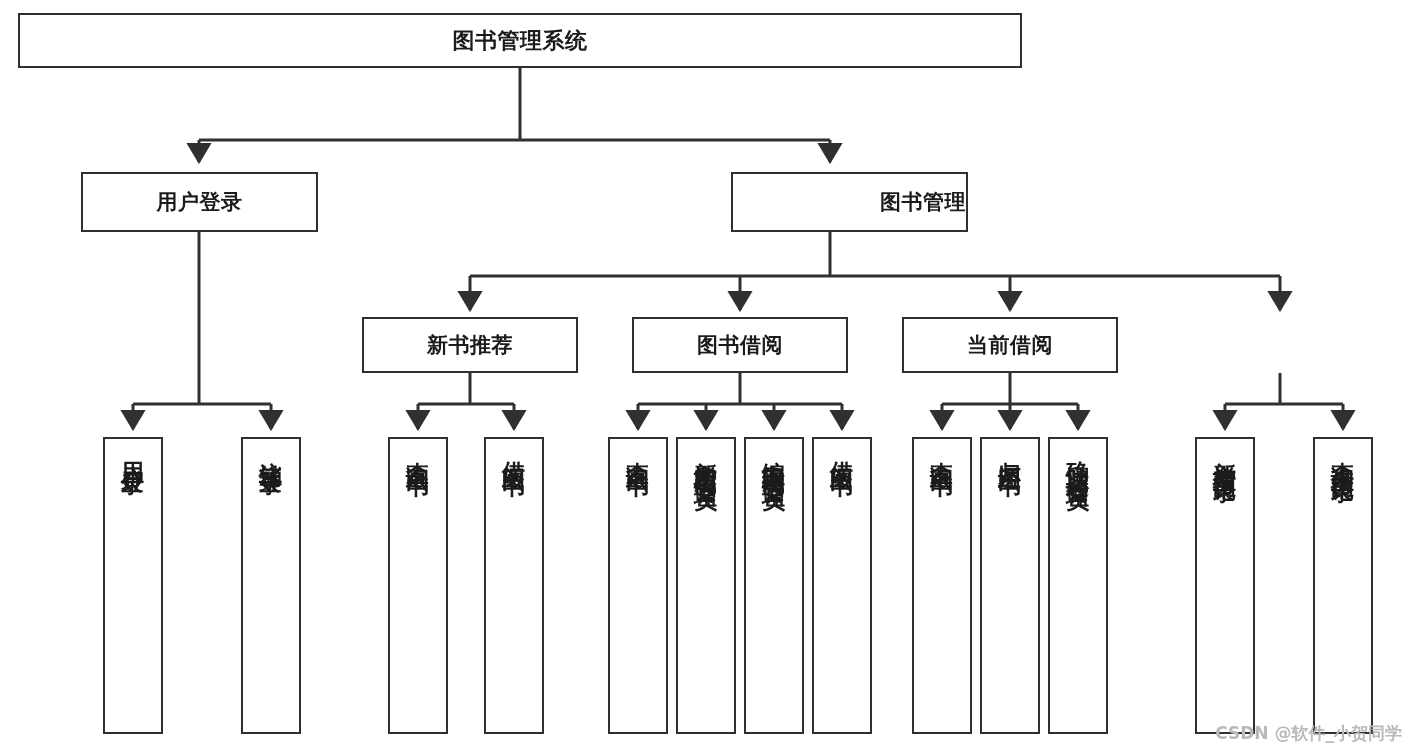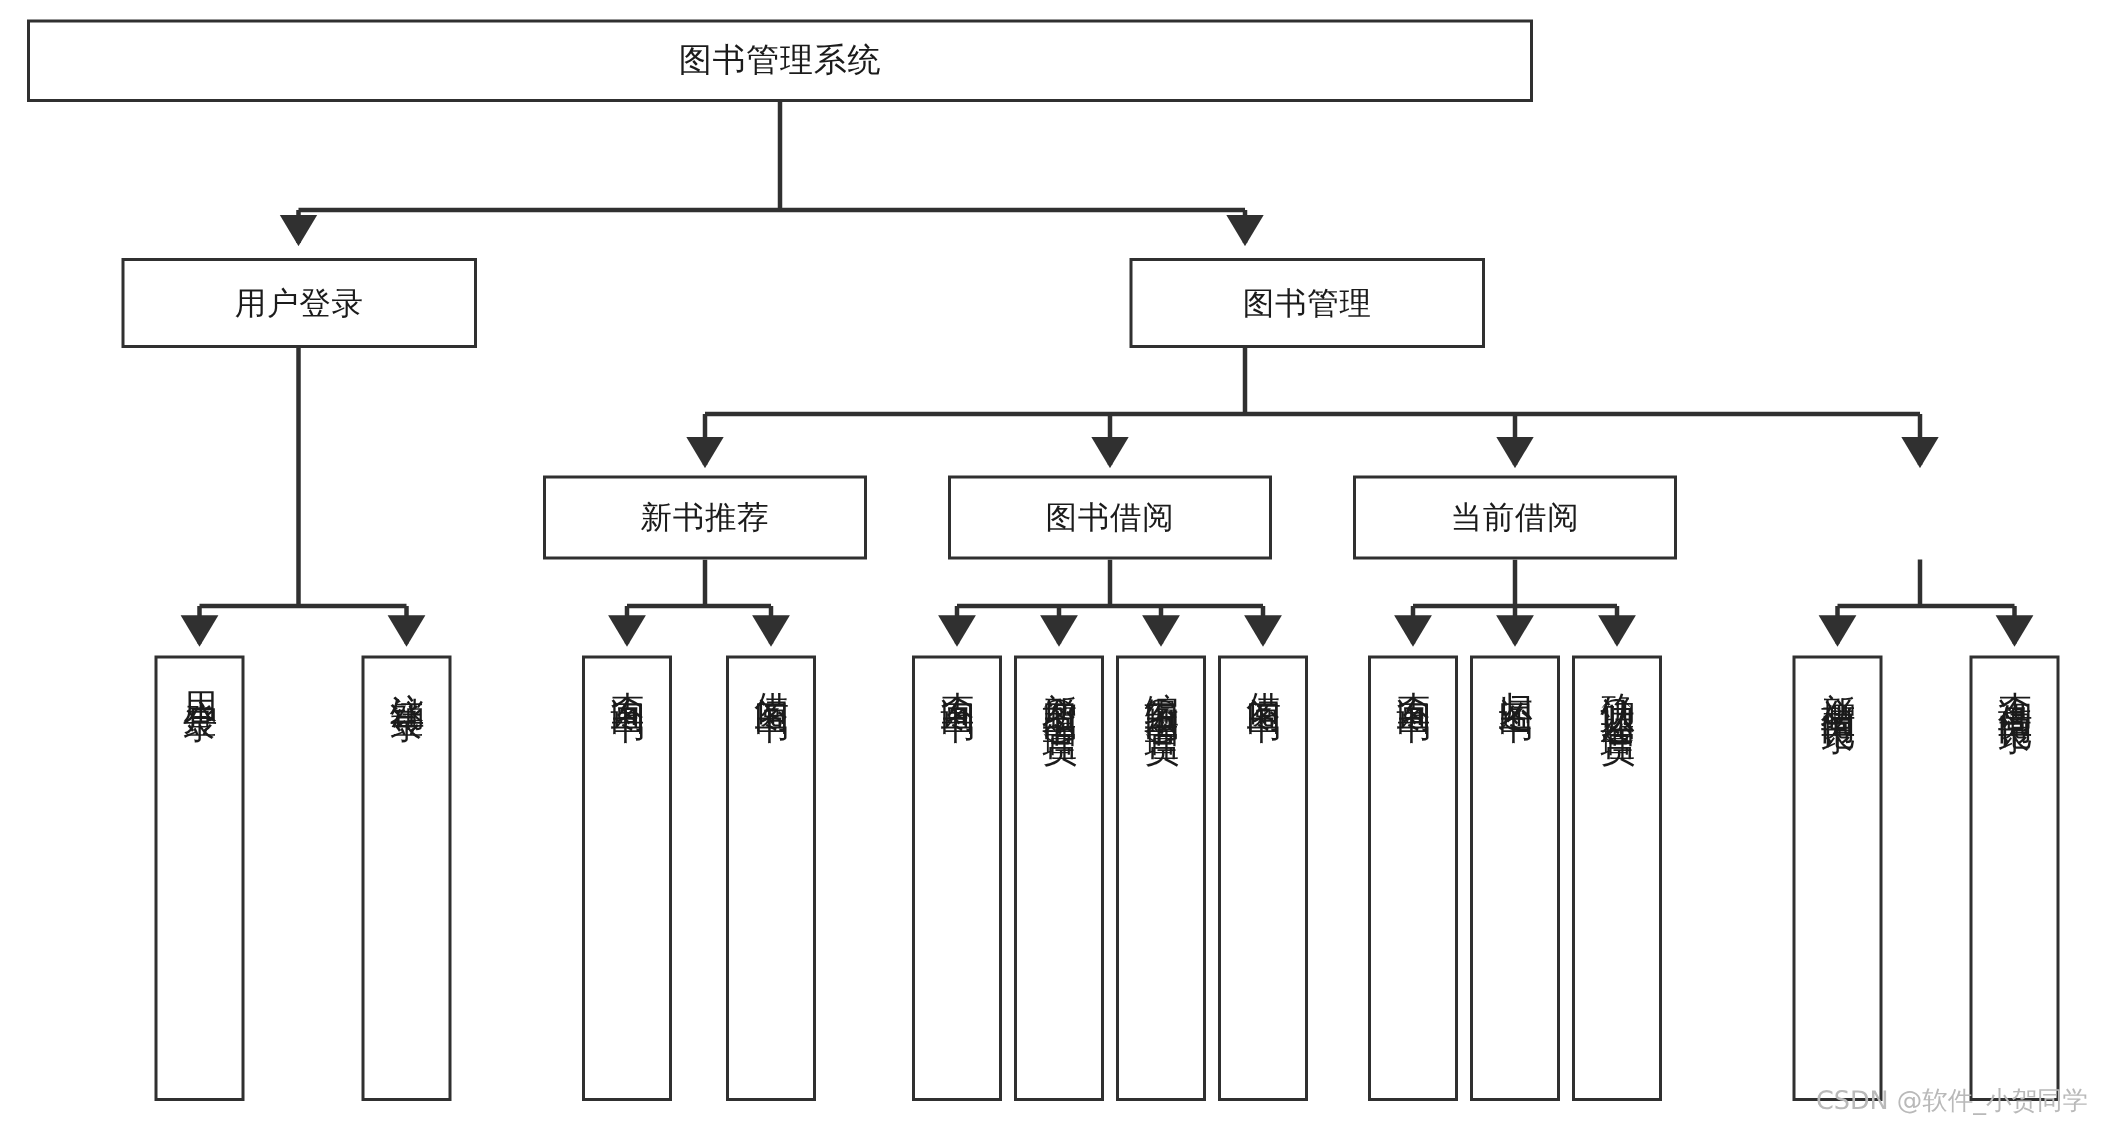--- a/index.html
+++ b/index.html
@@ -5,21 +5,21 @@
 <style>
   html,body{margin:0;padding:0;}
   body{
     width:1405px;height:747px;
     background:#ffffff;
     font-family:"DejaVu Sans","Liberation Sans",sans-serif;
     overflow:hidden;
   }
   #diagram{
     position:relative;
-    width:1405px;height:747px;
+    width:1405px;height:747px;font-weight:bold;
   }
   #edges{
     position:absolute;left:0;top:0;width:1405px;height:747px;
     pointer-events:none;
   }
   .node{
     position:absolute;
     box-sizing:border-box;
     background:#ffffff;
     border:2px solid #303030;
@@ -49,21 +49,21 @@
   .node.v .label{
     writing-mode:vertical-rl;
     text-orientation:upright;
     font-size:23px;
     line-height:1.05;
     letter-spacing:4px;
     margin:0 auto;
   }
   .watermark{
     position:absolute;
-    right:13px;bottom:2px;
+    right:3px;bottom:2px;
     font-size:17px;
     color:#b9b9b9;
     z-index:5;
     white-space:nowrap;
     font-family:"DejaVu Sans","Liberation Sans",sans-serif;
     margin-top:24px;
   }
 </style>
 </head>
 <body>
@@ -121,21 +121,21 @@
   </svg>
 
   <div class="node h root" style="left:18px;top:13px;width:1004px;height:55px;">
     <span class="label">图书管理系统</span>
   </div>
 
   <div class="node h" style="left:81px;top:172px;width:237px;height:60px;">
     <span class="label">用户登录</span>
   </div>
 
-  <div class="node h" style="left:753px;top:172px;width:237px;height:60px;">
+  <div class="node h" style="left:731px;top:172px;width:237px;height:60px;justify-content:flex-end;">
     <span class="label">图书管理</span>
   </div>
 
   <div class="node h" style="left:362px;top:317px;width:216px;height:56px;">
     <span class="label">新书推荐</span>
   </div>
 
   <div class="node h" style="left:632px;top:317px;width:216px;height:56px;justify-content:center;">
     <span class="label">图书借阅</span>
   </div>

